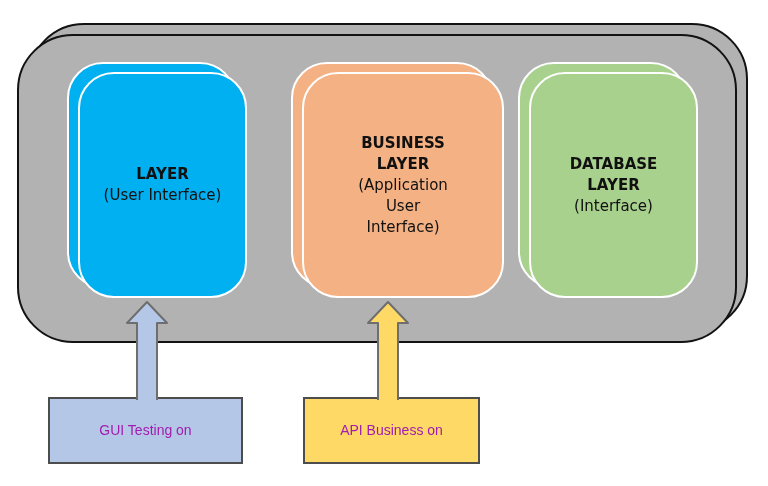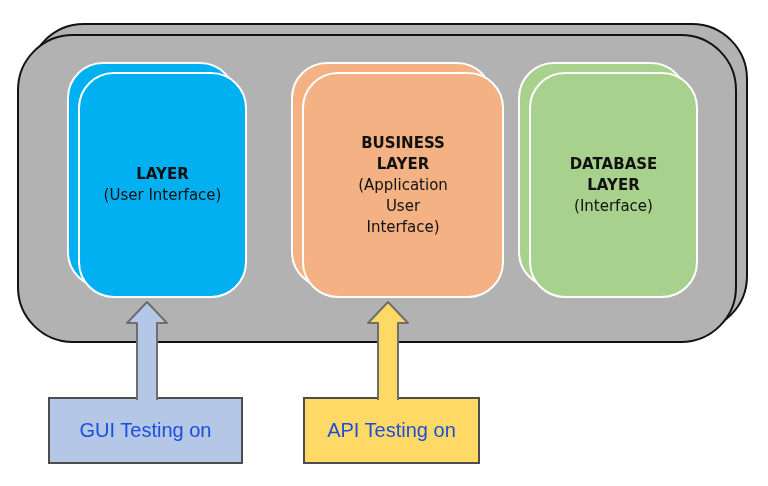--- a/index.html
+++ b/index.html
@@ -40,22 +40,22 @@
   .db-main   { left: 529px; top: 72px; }
   .ltitle { font-weight: bold; }
 
   
   .callout {
     position: absolute; box-sizing: border-box;
     border: 2px solid #4d4d4d;
     display: flex; flex-direction: column;
     justify-content: center; align-items: center;
     text-align: center;
-    font-size: 20px; line-height: 23px;
-    color: #1d4ed8;
+    font-size: 14px; line-height: 23px;
+    color: #a21caf;
     gap: 12px;
   }
   .callout.gui { left: 48px;  top: 397px; width: 195px; height: 67px; }
   .callout.api { left: 303px; top: 397px; width: 177px; height: 67px; }
 
   
   svg.arrows { position: absolute; left: 0; top: 0; pointer-events: none; }
 </style>
 </head>
 <body>
@@ -84,21 +84,21 @@
   <div class="shape layer layer-main db-main" style="background-color: rgb(169, 209, 142); border-color: rgb(255, 255, 255);">
     <div class="ltitle">DATABASE</div>
     <div class="ltitle">LAYER</div>
     <div class="lsub">(Interface)</div>
   </div>
 
   <div class="callout gui" style="background-color: rgb(180, 199, 231); border-color: rgb(77, 77, 77);">
     <div>GUI Testing on</div>
   </div>
   <div class="callout api" style="background-color: rgb(255, 217, 102); border-color: rgb(77, 77, 77);">
-    <div>API Testing on</div>
+    <div>API Business on</div>
   </div>
 
   <svg class="arrows" width="768" height="486" viewBox="0 0 768 486">
     <path d="M 137,400 L 137,323 L 127,323 L 147,302 L 167,323 L 157,323 L 157,400" stroke-width="2" stroke-linejoin="round" fill="#b4c7e7" stroke="#6e6e6e"></path>
     <path d="M 378,400 L 378,323 L 368,323 L 388,302 L 408,323 L 398,323 L 398,400" stroke-width="2" stroke-linejoin="round" fill="#ffd966" stroke="#6e6e6e"></path>
   </svg>
 
 </div>
 
 </body></html>

